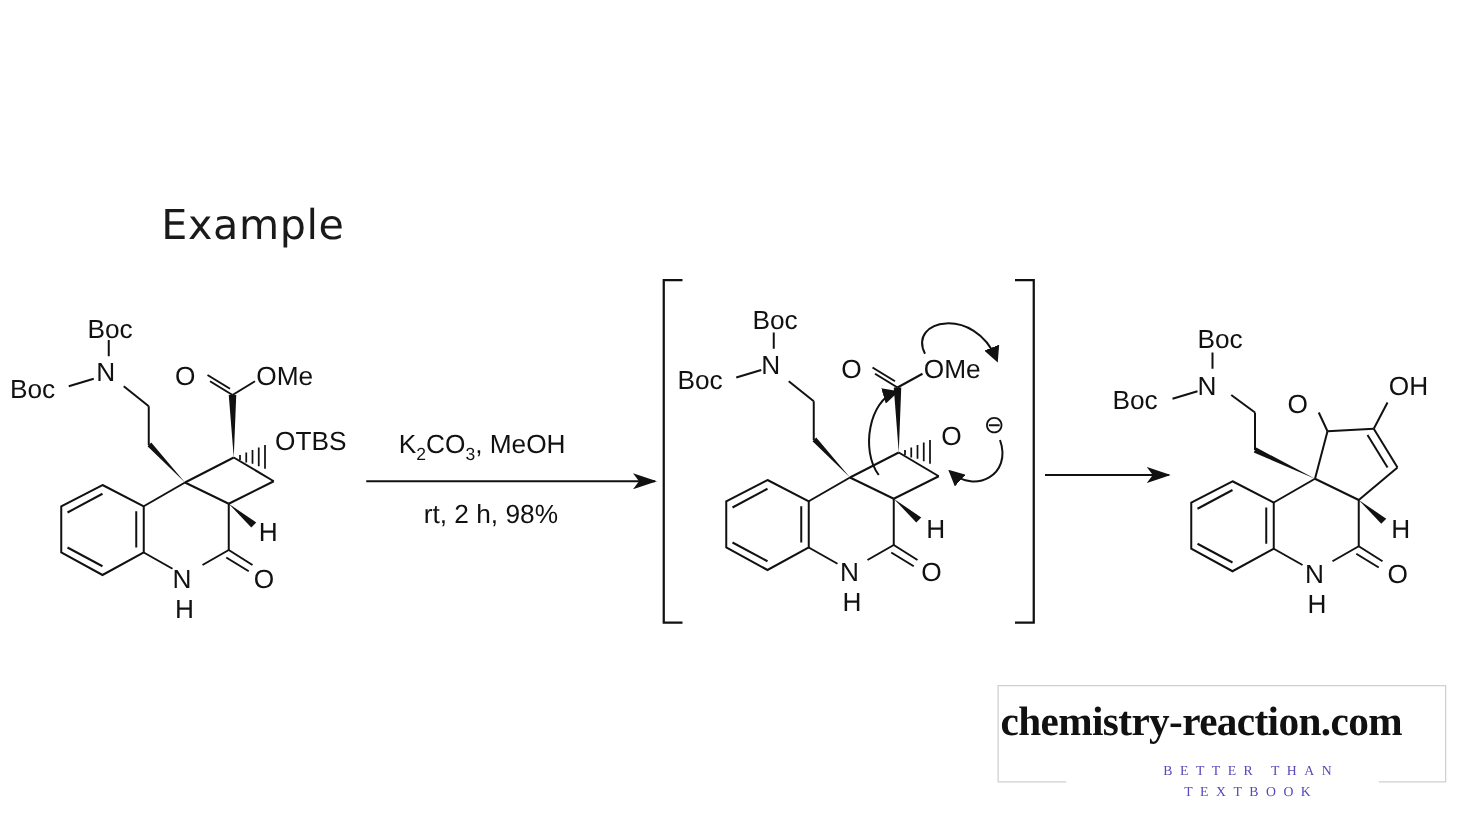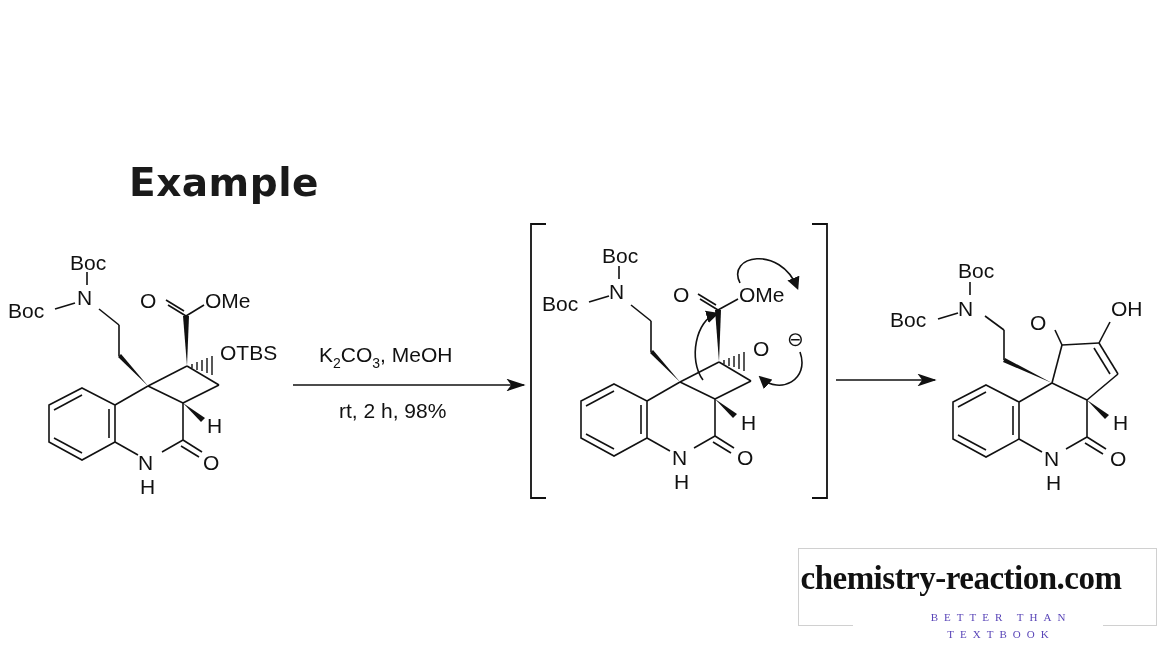--- a/index.html
+++ b/index.html
@@ -1,17 +1,17 @@
 <!DOCTYPE html>
 <html><head>
 <meta charset="utf-8">
 <style>
   html, body { margin:0; padding:0; background:#ffffff; }
   body { width:1169px; height:657px; position:relative; overflow:hidden; font-family:"Liberation Sans", sans-serif; }
-  .title { position:absolute; left:129px; top:160px; font-family:"DejaVu Sans", sans-serif; font-size:39px; color:#1a1a1a; letter-spacing:0.5px;font-weight:bold; }
+  .title { position:absolute; left:129px; top:160px; font-family:"DejaVu Sans", sans-serif; font-size:33px; color:#1a1a1a; letter-spacing:0.5px; }
   svg.scheme { position:absolute; left:0; top:0; }
   svg text { font-family:"Liberation Sans", sans-serif; fill:#111; }
   .logo { position:absolute; left:798px; top:548px; width:359px; height:78px; }
   .logo-box { position:absolute; left:0; top:0; width:359px; height:78px; border:1px solid #d0d0d0; box-sizing:border-box; background:#fff; }
   .logo-main { position:absolute; left:0; top:12px; width:326px; text-align:center; font-family:"Liberation Serif", serif; font-weight:bold; font-size:33px; color:#111; letter-spacing:-0.5px; }
   .logo-tag { position:absolute; left:0; width:406px; text-align:center; font-family:Liberation Serif, serif; font-size:11px; color:#5a46b8; letter-spacing:6px; }
   .logo-tag.l1 { top:63px; }
   .logo-tag.l2 { top:80px;text-align:center; }
   .logo-gap { position:absolute; left:55px; top:73px; width:250px; height:6px; background:#fff; }
 </style>

